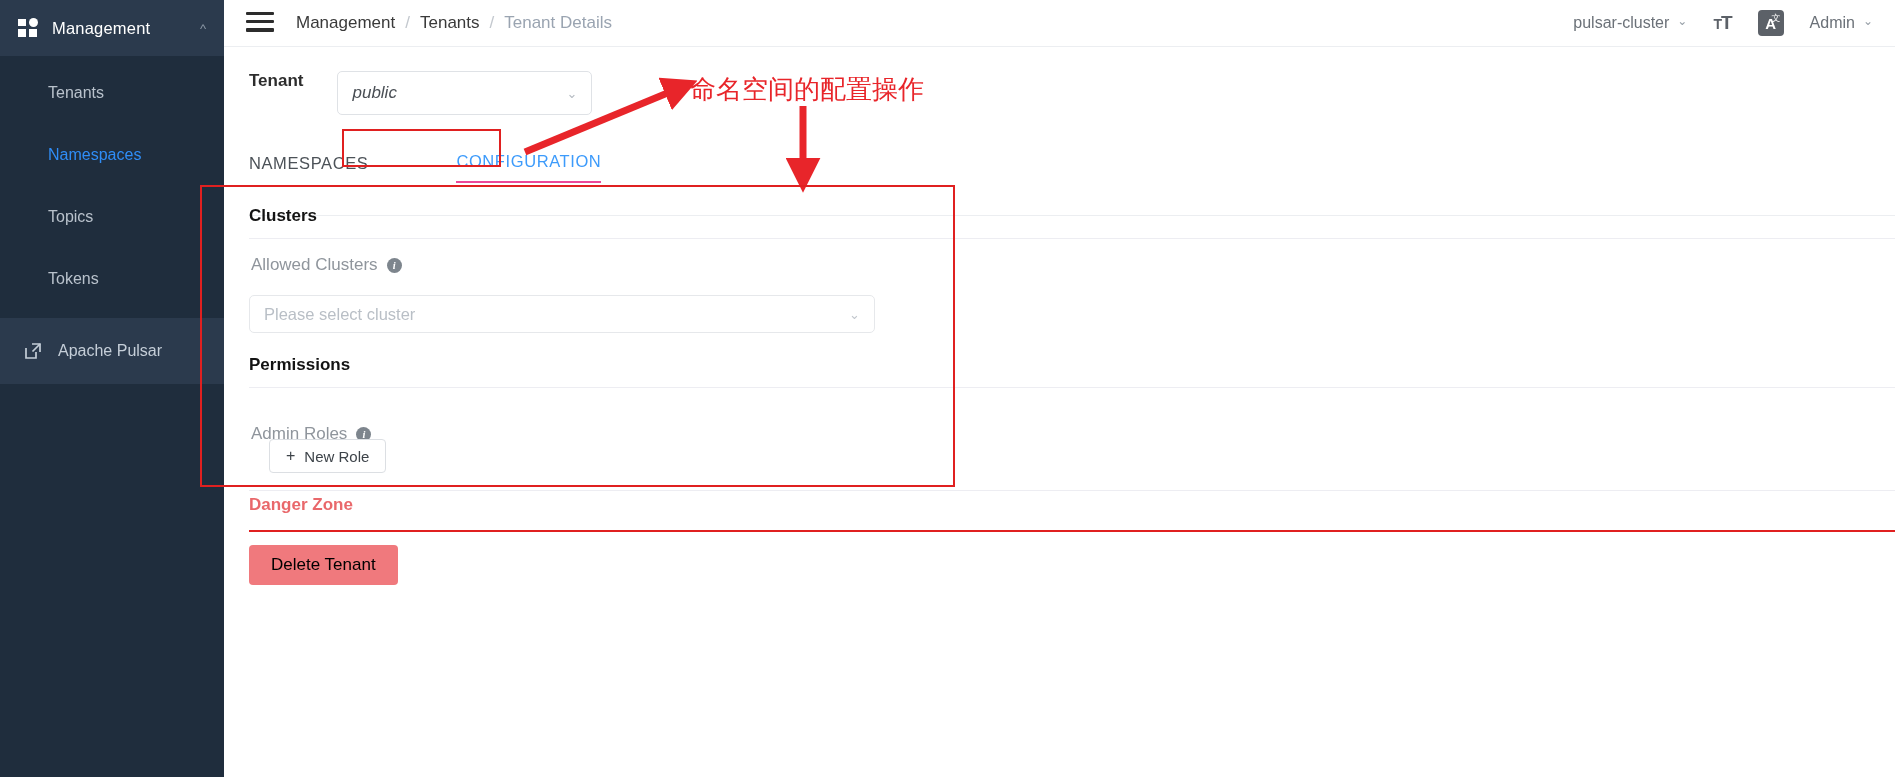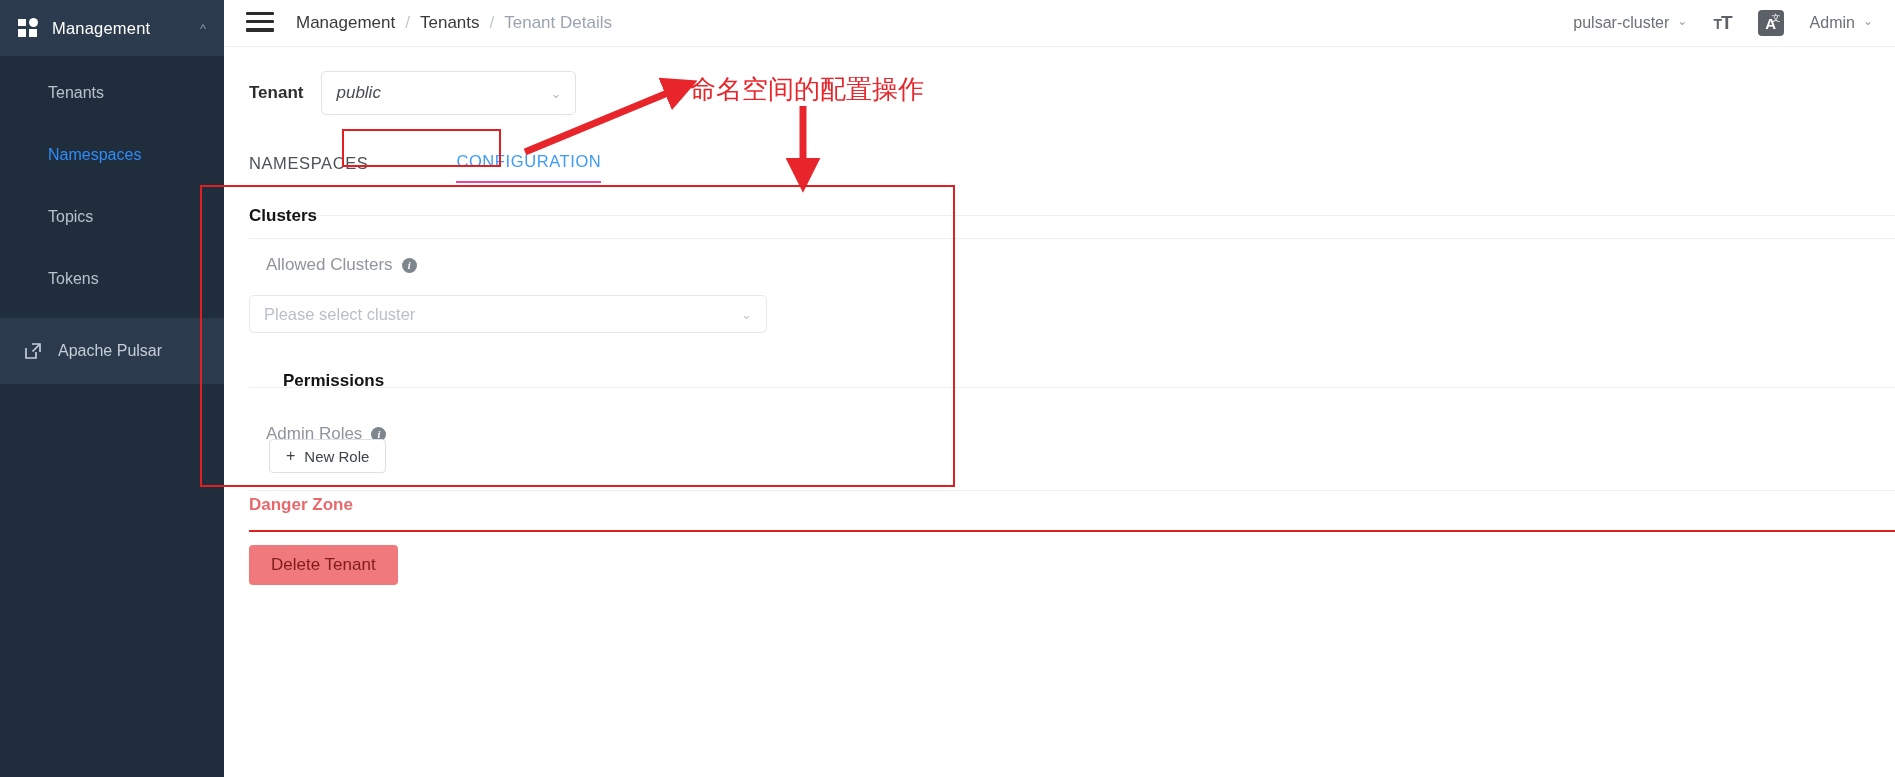--- a/index.html
+++ b/index.html
@@ -77,65 +77,65 @@
   .langbox {
     width: 26px; height: 26px; background: #5c6168; color: #fff;
     border-radius: 4px; display:flex; align-items:center; justify-content:center;
     font-size: 15px; font-weight: bold; position: relative;
   }
   .langbox sup { font-size: 9px; position: absolute; right: 3px; top: 2px; font-weight: normal;}
 
   
   .main { position: absolute; left: 224px; top: 47px; right: 0; bottom: 0; background:#fff; }
 
-  .tenant-row { display: flex; align-items: center; padding: 24px 0 0 25px; }
+  .tenant-row { display: flex; padding: 24px 0 0 25px; gap: 16px; }
   .tenant-label { font-size: 17px; font-weight: bold; color: #2d2d2d; margin-right: 18px; }
   .tenant-select {
     width: 255px; height: 44px; border: 1px solid #dfe2e6; border-radius: 5px;
     display: flex; align-items: center; padding: 0 14px; cursor: pointer;
   }
   .tenant-select .val { font-size: 17px; color: #4a4f55; font-style: italic; }
   .tenant-select .cv { margin-left: auto; color: #b4bac1; font-size: 13px; }
 
   .tabs { display: flex; align-items: flex-end; padding-left: 25px; margin-top: 26px; height: 42px; }
   .tab { font-size: 16.5px; color: #4c5258; letter-spacing: .6px; cursor: pointer; padding-bottom: 10px; }
   .tab.active { color: #3d9bfb; border-bottom: 2px solid #ec4899; }
   .tab-gap { width: 88px; }
   .tabs-underline {
     position: absolute; left: 25px; right: 0; top: 168px; height: 1px; background: #eceef1;
   }
 
   
   .sec-title { font-size: 17px; font-weight: bold; color: #131313; padding-left: 25px; }
   .rule { position: absolute; left: 25px; right: 0; height: 1px; background: #ededf2; }
-  .field-label { font-size: 17px; color: #8f959c; padding-left: 42px; display: flex; align-items: center; text-align: center; }
+  .field-label { font-size: 17px; color: #8f959c; padding-left: 27px; display: flex; align-items: center; text-align: center; }
   .info-i {
     display:inline-flex; align-items:center; justify-content:center;
     width: 15px; height: 15px; border-radius:50%; background:#7d858d; color:#fff;
     font-size: 10.5px; font-style: italic; font-weight: bold; margin-left: 9px;
     font-family: "Liberation Serif", serif;
   }
   .cluster-select {
-    margin-left: 25px; width: 518px; height: 38px; border: 1px solid #e6e8eb; border-radius: 5px;
+    margin-left: 25px; width: 626px; height: 38px; border: 1px solid #e6e8eb; border-radius: 5px;
     display: flex; align-items: center; padding: 0 14px; cursor: pointer;
   }
   .cluster-select .ph { font-size: 16.5px; color: #b9bfc6; }
   .cluster-select .cv { margin-left: auto; color: #c2c7cd; font-size: 13px; }
 
   .new-role-btn {
     margin-left: 45px; height: 34px; border: 1px solid #dcdfe3; border-radius: 4px;
     display: inline-flex; align-items: center; padding: 0 16px; cursor: pointer;
     font-size: 15px; color: #3d4349; background: #fff;
   }
   .new-role-btn .plus { font-size: 16px; margin-right: 9px; color:#3d4349; }
 
   .danger-title { font-size: 17px; font-weight: bold; color: #e9686b; padding-left: 25px; }
   .danger-rule { position: absolute; left: 25px; right: 0; height: 2px; background: #e02020; }
   .delete-btn {
-    margin-left: 25px; background: #f0797d; color: #7f1d1d; border: none; border-radius: 4px;
+    margin-left: 25px; background: #f0797d; color: #000000; border: none; border-radius: 4px;
     height: 40px; padding: 0 22px; font-size: 17px; cursor: pointer;
     font-family: "Liberation Sans", sans-serif;
   }
   .box-tab {
     position: absolute; left: 342px; top: 129px; width: 159px; height: 38px;
     border: 2px solid #e02020; z-index: 5;
   }
   .box-big {
     position: absolute; left: 200px; top: 185px; width: 755px; height: 302px;
     border: 2px solid #e02020; z-index: 5;
@@ -249,21 +249,21 @@
     <div class="rule" style="top:191px;"></div>
     <div class="field-label" style="position:absolute; top:208px;">
       <span>Allowed Clusters</span>
       <span class="info-i">i</span>
     </div>
     <div class="cluster-select" style="position:absolute; top:248px;">
       <span class="ph">Please select cluster</span>
       <span class="cv">⌄</span>
     </div>
 
-    <div class="sec-title" style="position:absolute; top:324px;margin-left:34px;">Permissions</div>
+    <div class="sec-title" style="position:absolute; top:308px;">Permissions</div>
     <div class="rule" style="top:340px;"></div>
     <div class="field-label" style="position:absolute; top:377px;">
       <span>Admin Roles</span>
       <span class="info-i">i</span>
     </div>
     <div style="position:absolute; top:392px;">
       <div class="new-role-btn">
         <span class="plus">+</span>
         <span>New Role</span>
       </div>

